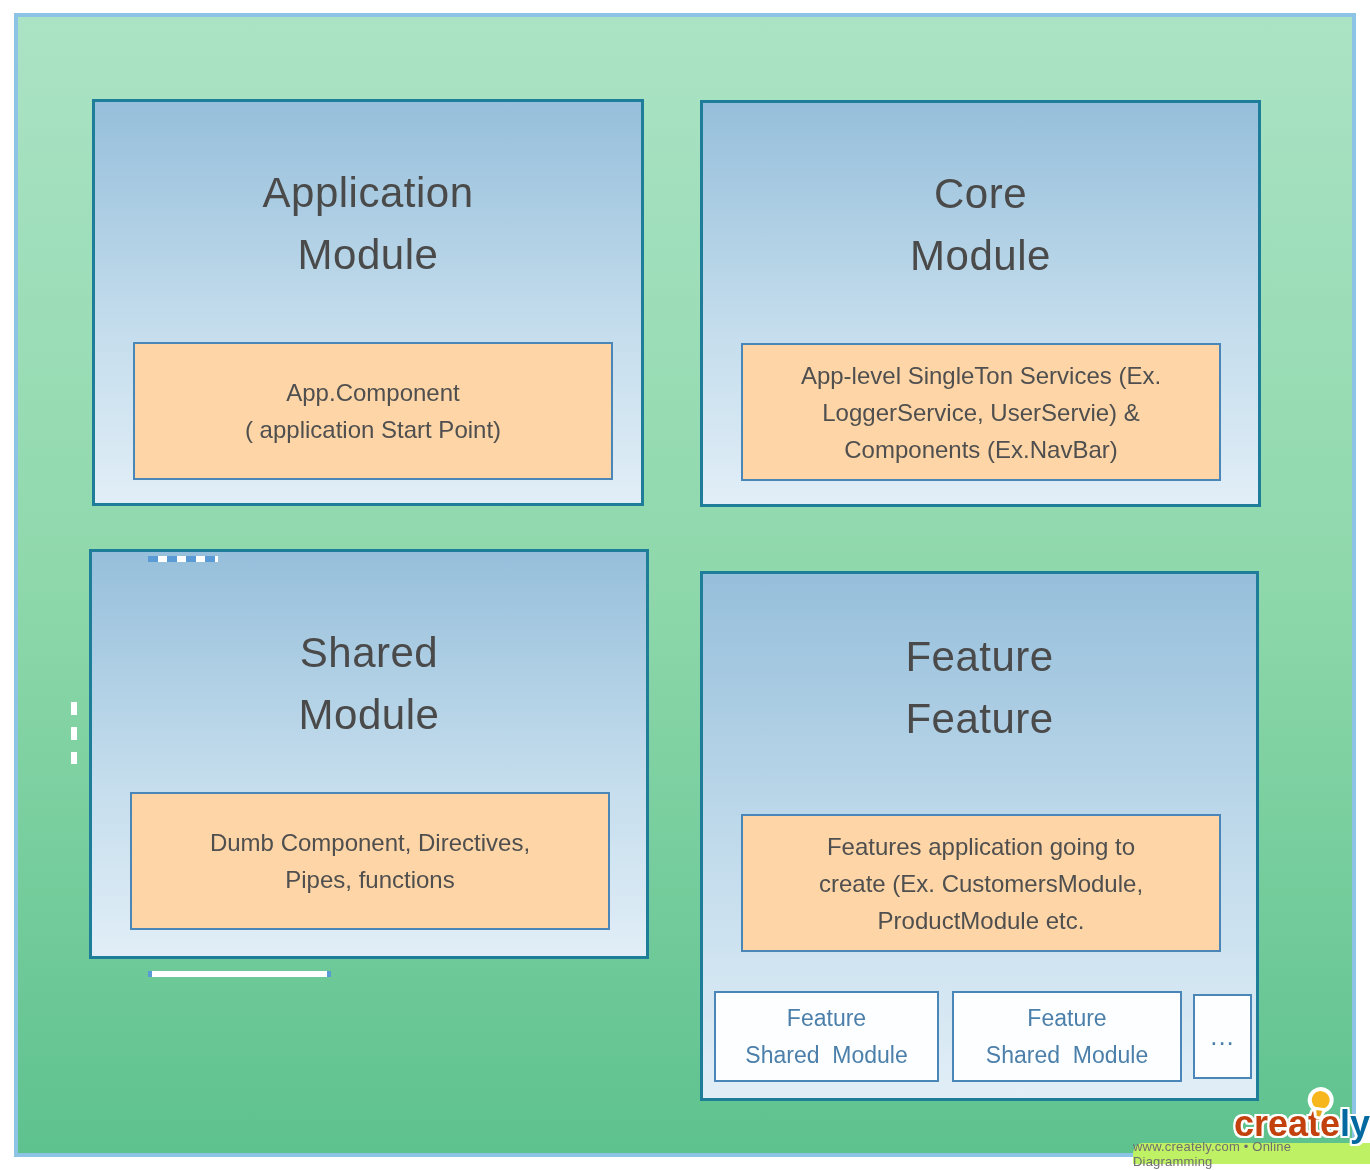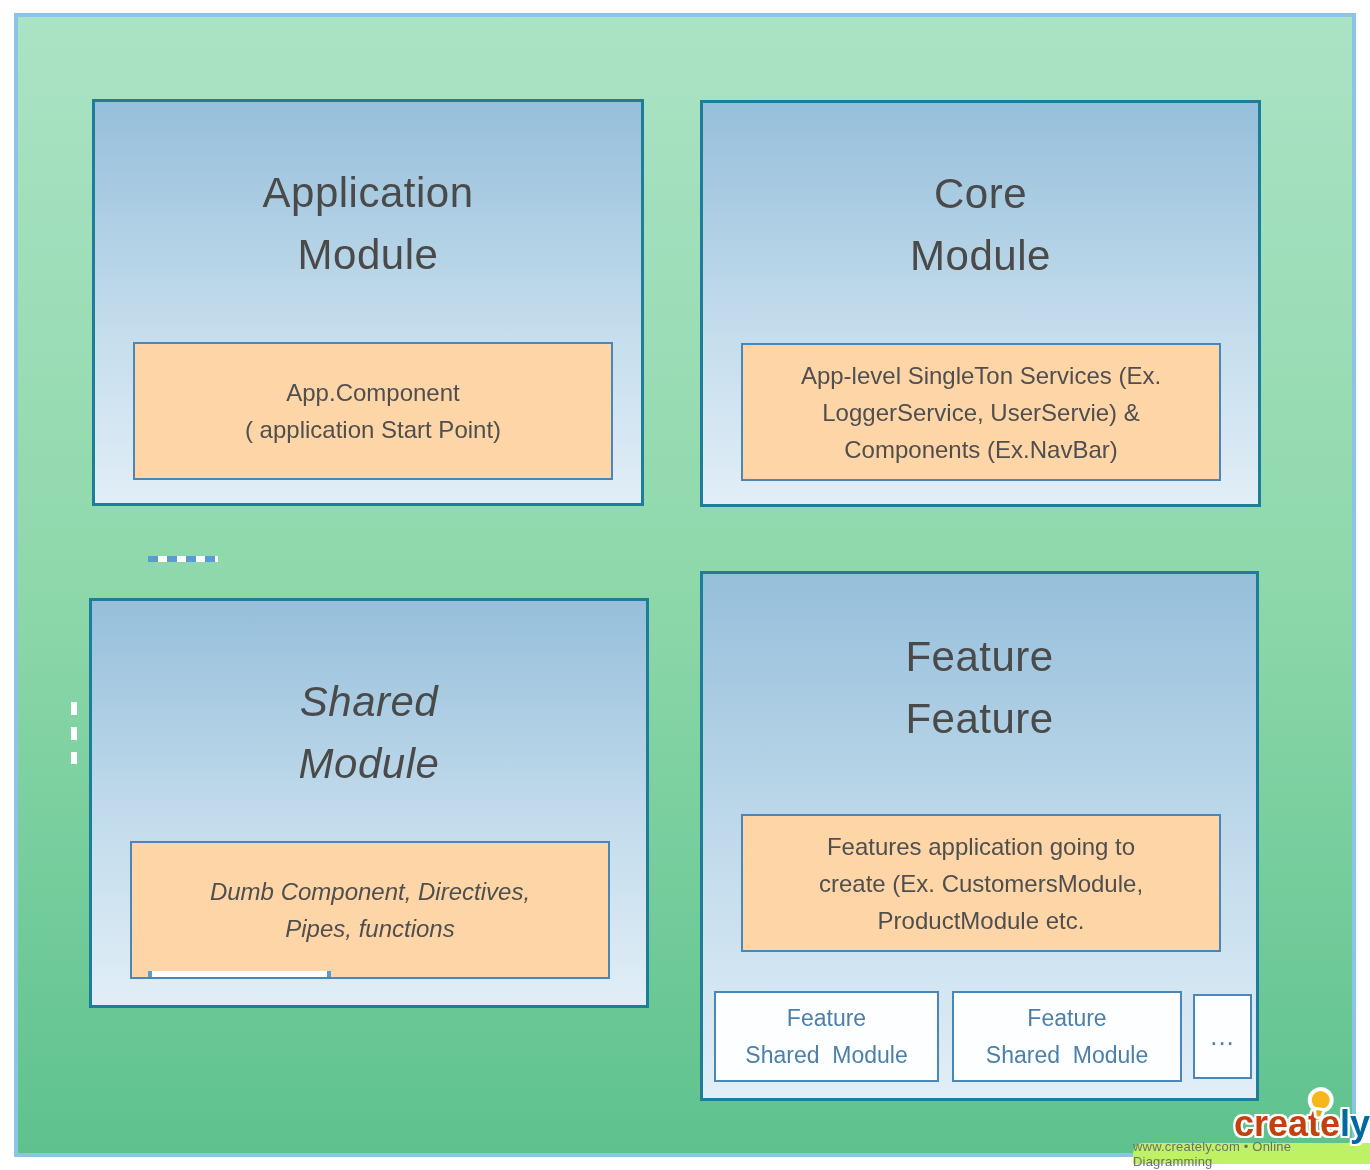--- a/index.html
+++ b/index.html
@@ -153,21 +153,21 @@
       <div>Core</div>
       <div>Module</div>
     </div>
     <div class="note">
       <div>App-level SingleTon Services (Ex.</div>
       <div>LoggerService, UserServie) &amp;</div>
       <div>Components (Ex.NavBar)</div>
     </div>
   </div>
 
-  <div class="module module-shared" style="left:71px; top:581px;font-style:italic;">
+  <div class="module module-shared" style="left:71px; top:532px;">
     <div class="module-title" style="margin-top:70px;">
       <div>Shared</div>
       <div>Module</div>
     </div>
     <div class="note">
       <div>Dumb Component, Directives,</div>
       <div>Pipes, functions</div>
     </div>
   </div>
 

